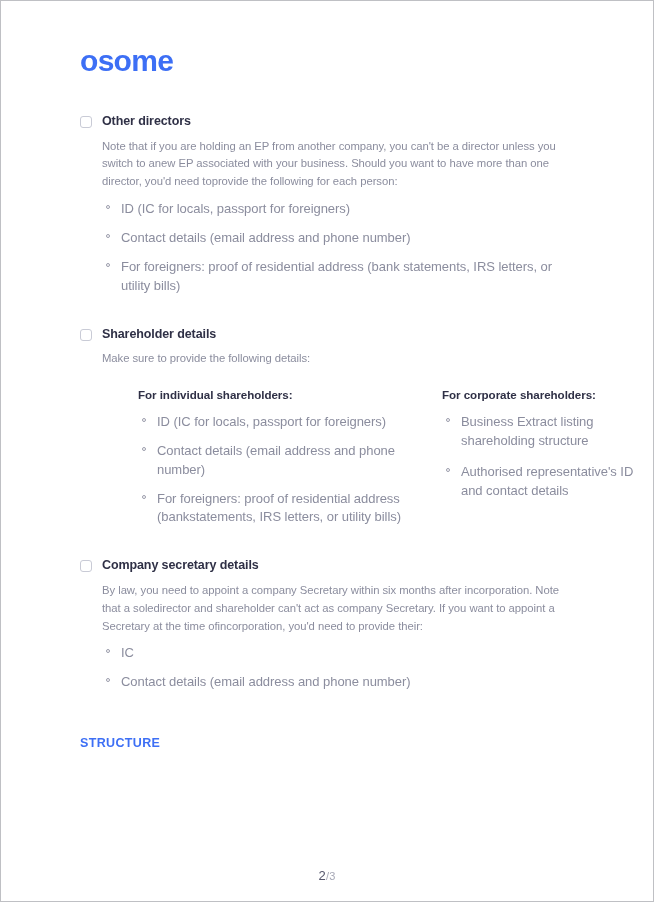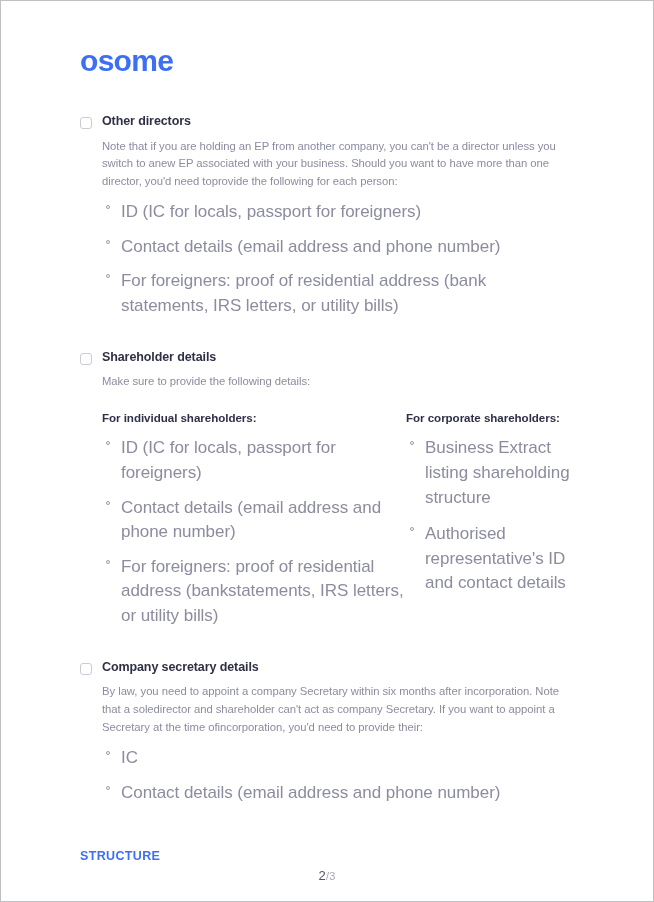--- a/index.html
+++ b/index.html
@@ -50,21 +50,21 @@
     width: 496px;
   }
 
   .block {
     position: relative;
   }
 
   
   .check-row {
     display: flex;
-    align-items: center;
+    align-items: flex-start;
     gap: 10px;
   }
   .checkbox {
     flex: 0 0 auto;
     width: 12px;
     height: 12px;
     margin-top: 2px;
     box-sizing: border-box;
     border: 1px solid #c9cbd6;
     border-radius: 3px;
@@ -90,21 +90,21 @@
 
   ul.bullets {
     list-style: none;
     margin: 9px 0 0 22px;
     padding: 0;
   }
   ul.bullets li {
     position: relative;
     padding-left: 19px;
     margin-bottom: 10px;
-    font-size: 17px;
+    font-size: 13px;
     line-height: 1.45;
     color: #8b8d9e;
     letter-spacing: -0.05px;
   }
   ul.bullets li:last-child { margin-bottom: 0; }
   ul.bullets li::before {
     content: "";
     position: absolute;
     left: 4px;
     top: 5px;
@@ -114,21 +114,21 @@
     border: 1px solid #9b9dac;
     border-radius: 50%;
   }
 
   
   .cols {
     display: flex;
     margin-left: 22px;
     margin-top: 19px;
   }
-  .col-left { width: 304px; flex: 0 0 304px; }
+  .col-left { width: 304px; flex: 0 0 304px; margin-left: 36px; }
   .col-right { width: 192px; flex: 0 0 192px; }
   .col-head {
     font-size: 11.6px;
     font-weight: 700;
     color: #2f3046;
     letter-spacing: -0.05px;
     line-height: 1.3;
   }
   .cols ul.bullets {
     margin-left: 0;

